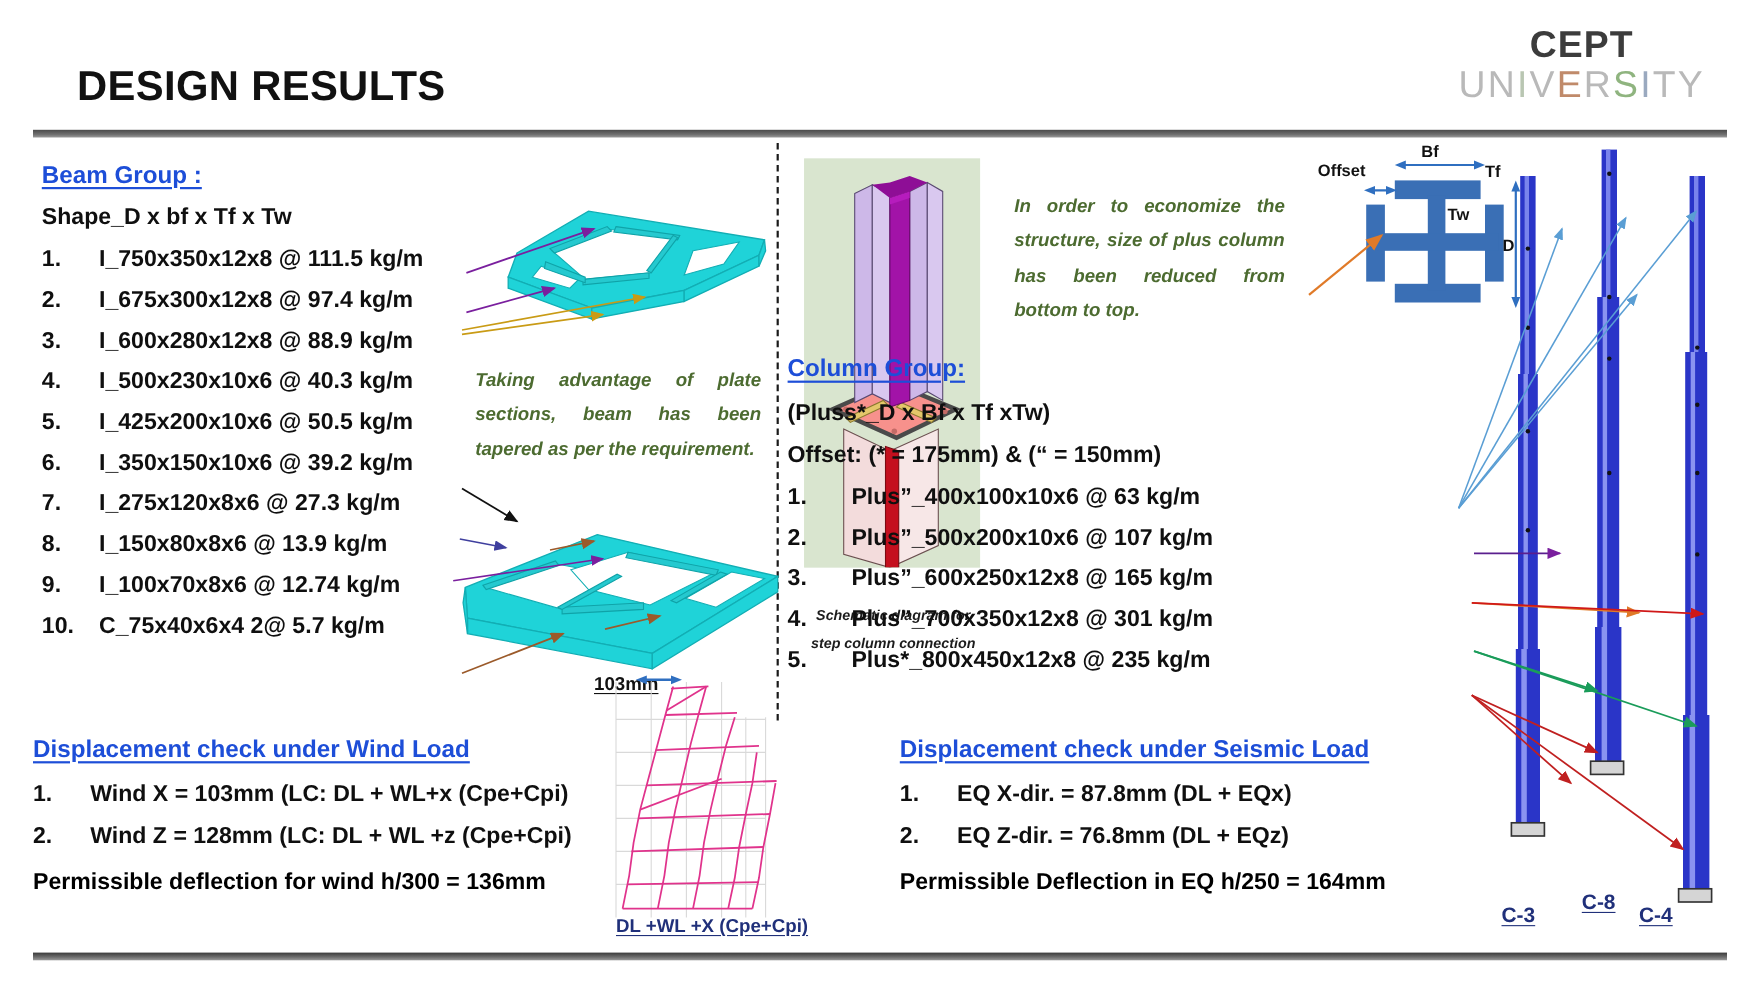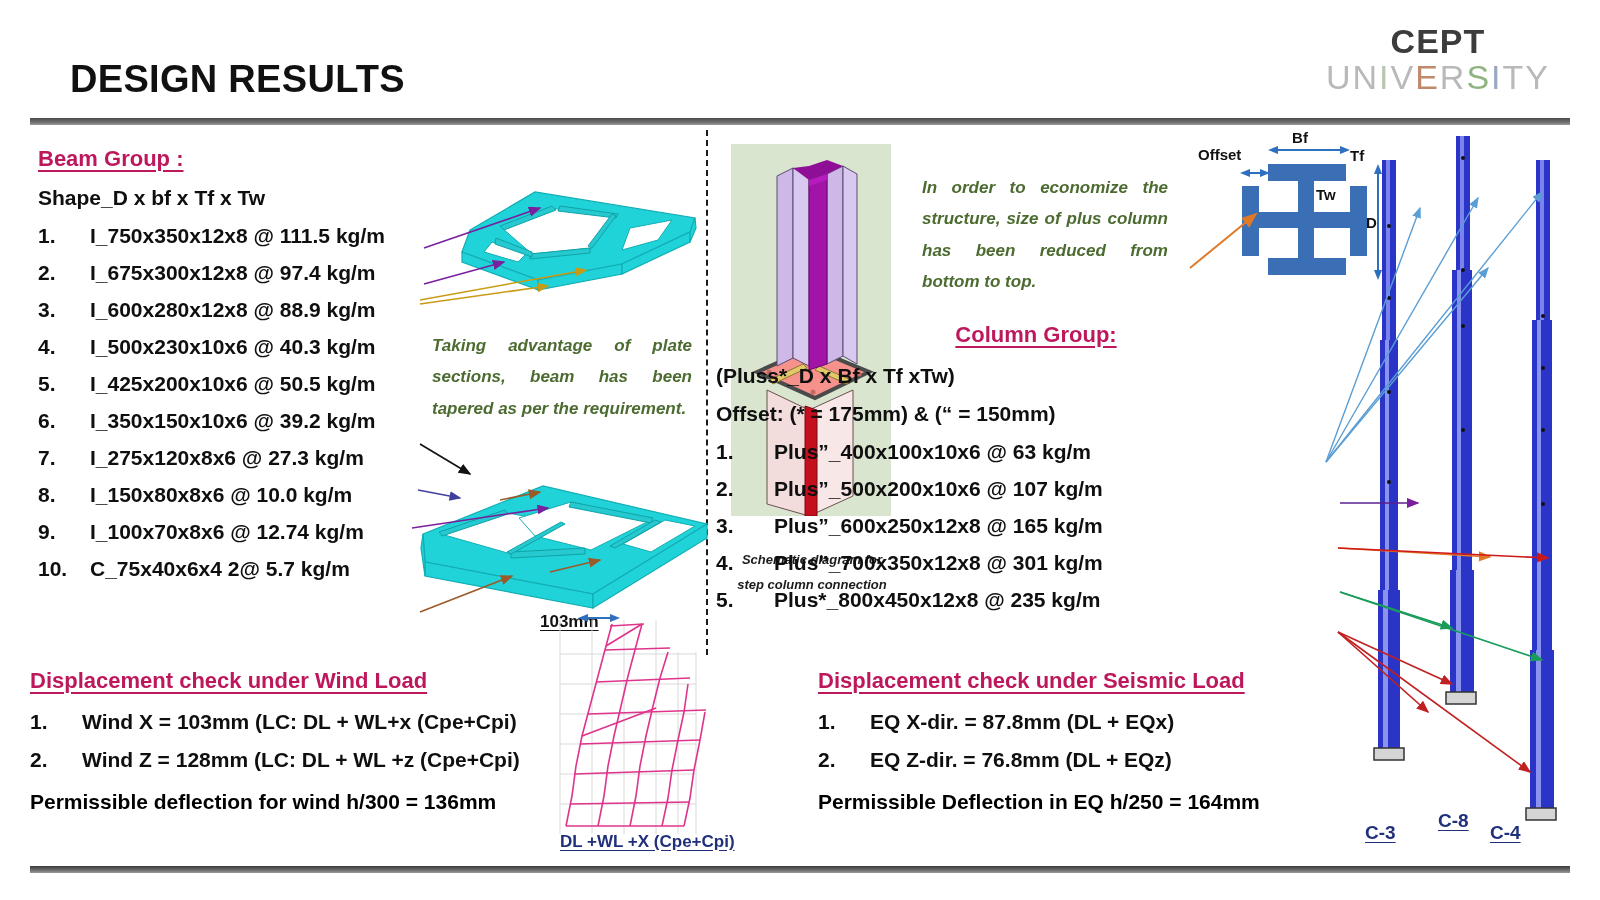--- a/index.html
+++ b/index.html
@@ -38,21 +38,21 @@
   .logo .l2 .c4{color:#9aa9bf;}
 
   
   .divider{
     position:absolute;left:706px;top:130px;width:0;height:525px;
     border-left:2px dashed #1a1a1a;
   }
 
   
   .hdr-ul{
-    font-size:22px;font-weight:bold;color:#be185d;
+    font-size:22px;font-weight:bold;color:#1d4ed8;
     text-decoration:underline;text-underline-offset:4px;
   }
   .body-b{font-size:21px;font-weight:bold;color:#0f0f0f;}
   .li{display:flex;font-size:21px;font-weight:bold;color:#0f0f0f;}
   .li .num{width:52px;flex:none;}
 
   
   .beam-block{position:absolute;left:38px;top:146px;width:420px;}
   .beam-block .hdr-ul{display:block;margin-bottom:14px;}
   .beam-block .shape{display:block;margin-bottom:14px;}
@@ -61,21 +61,21 @@
   
   .note{
     position:absolute;color:#4c6b30;font-style:italic;font-weight:bold;
     font-size:17px;line-height:1.85;text-align:justify;
   }
   .note1{left:432px;top:330px;width:260px;}
   .note2{left:922px;top:172px;width:246px;}
 
   
   .col-block{position:absolute;left:716px;top:322px;width:640px;}
-  .col-block .hdr-ul{display:block;margin-bottom:16px;text-align:center;}
+  .col-block .hdr-ul{display:block;margin-bottom:16px;}
   .col-block .sub{display:block;margin-bottom:14px;}
   .col-block .li{margin-bottom:13px;}
   .col-block .li .num{width:58px;}
 
   
   .disp{position:absolute;}
   .disp .hdr-ul{display:block;margin-bottom:16px;}
   .disp .li{margin-bottom:14px;}
   .disp .perm{display:block;margin-top:18px;font-size:21px;font-weight:bold;}
   .disp-wind{left:30px;top:668px;width:570px;}
@@ -167,21 +167,21 @@
     <div class="li">
       <span class="num">6.</span>
       <span>I_350x150x10x6 @ 39.2 kg/m</span>
     </div>
     <div class="li">
       <span class="num">7.</span>
       <span>I_275x120x8x6 @ 27.3 kg/m</span>
     </div>
     <div class="li">
       <span class="num">8.</span>
-      <span>I_150x80x8x6 @ 10.0 kg/m</span>
+      <span>I_150x80x8x6 @ 13.9 kg/m</span>
     </div>
     <div class="li">
       <span class="num">9.</span>
       <span>I_100x70x8x6 @ 12.74 kg/m</span>
     </div>
     <div class="li">
       <span class="num">10.</span>
       <span>C_75x40x6x4 2@ 5.7 kg/m</span>
     </div>
   </div>

